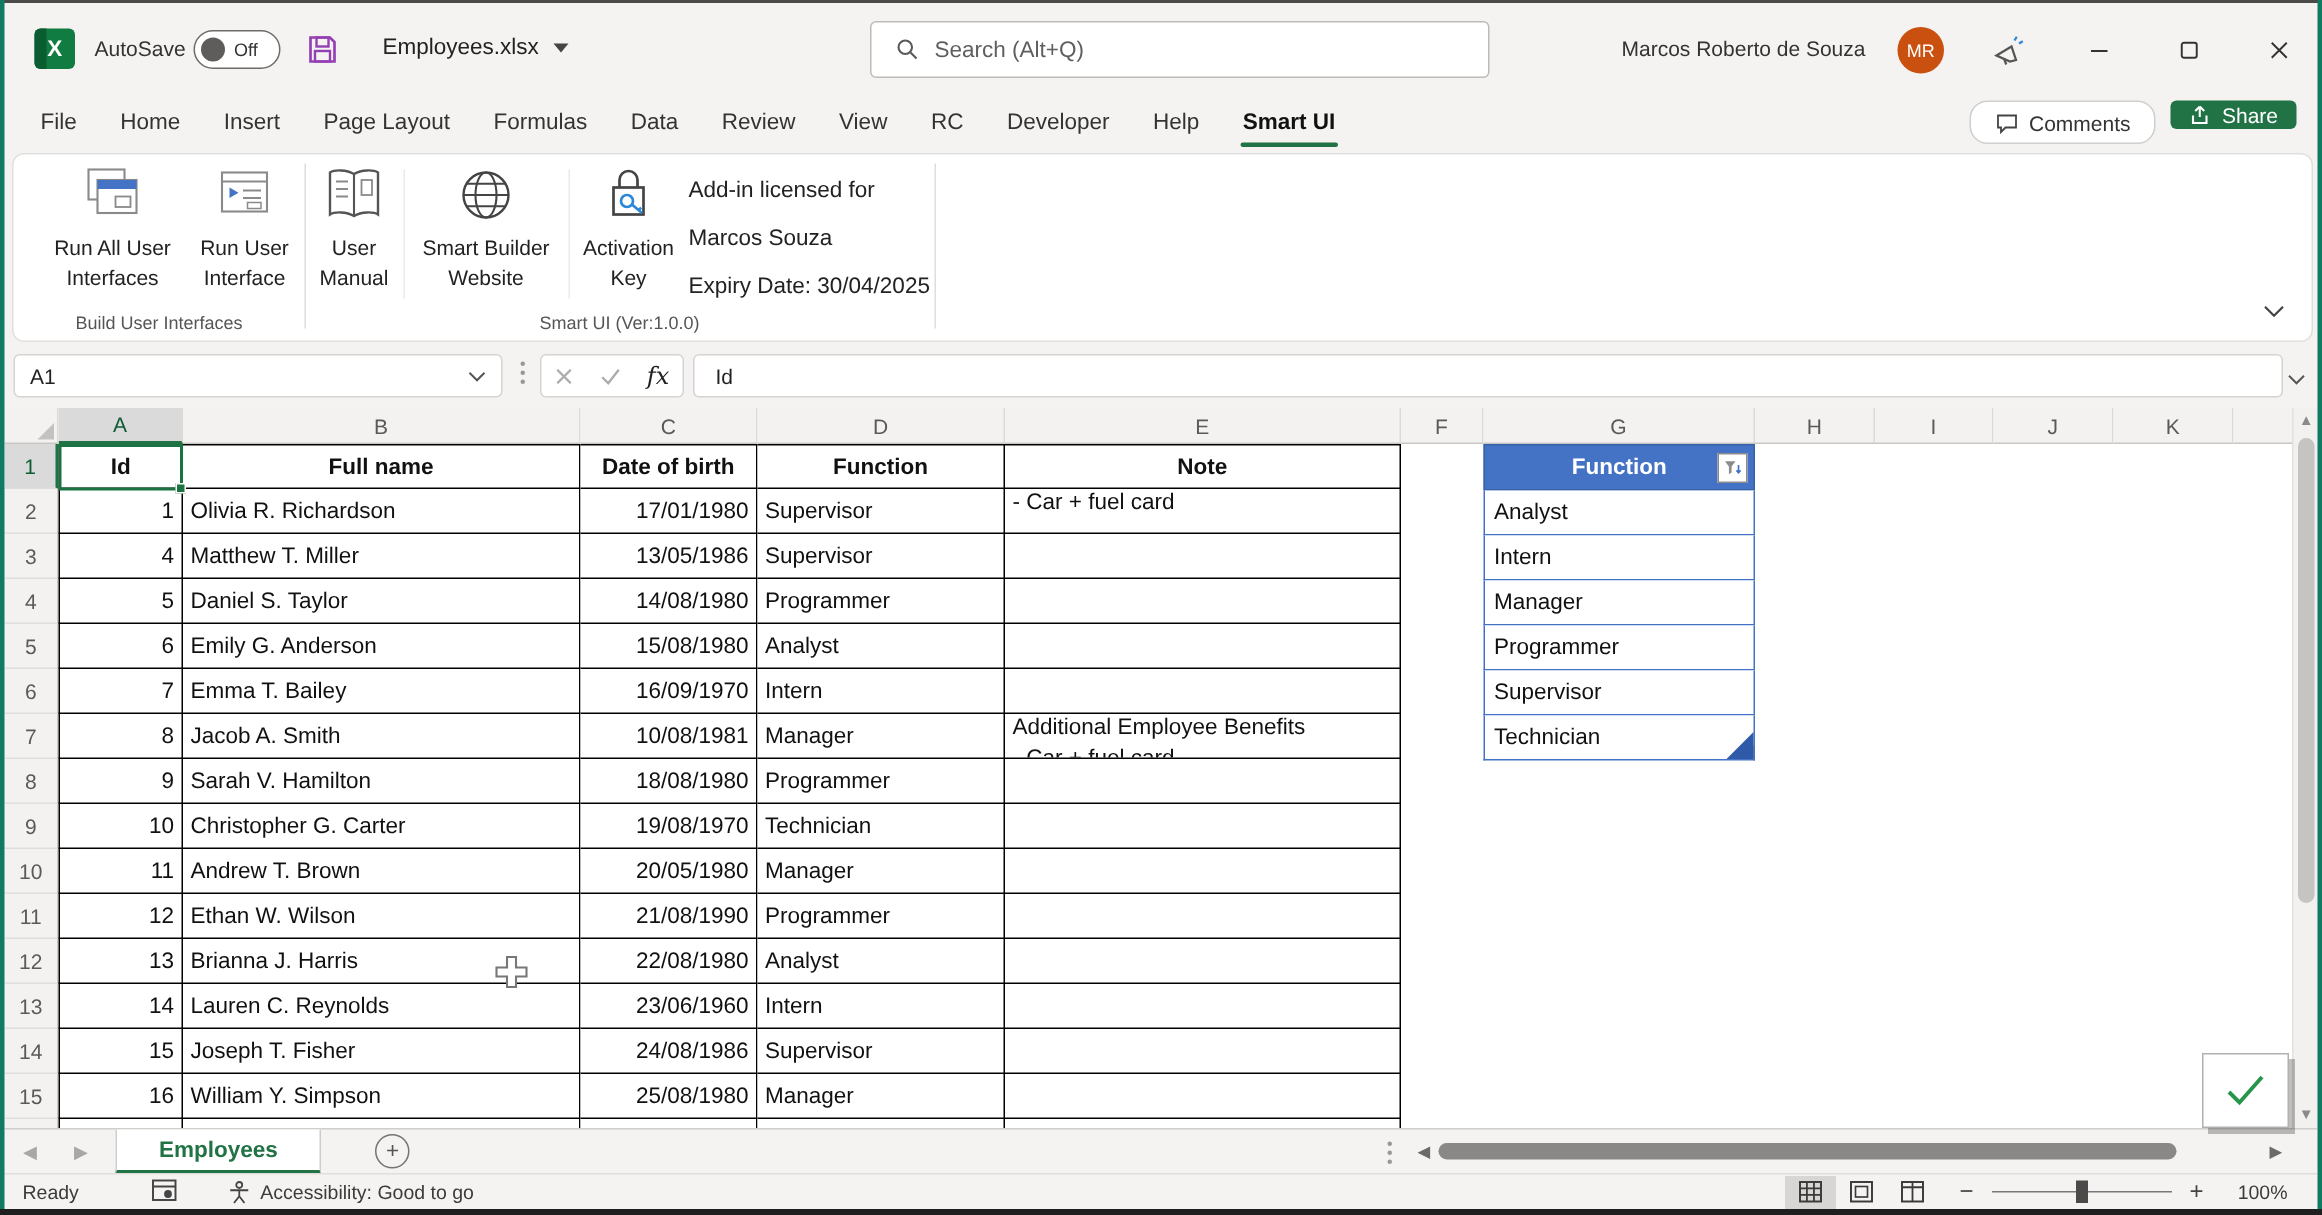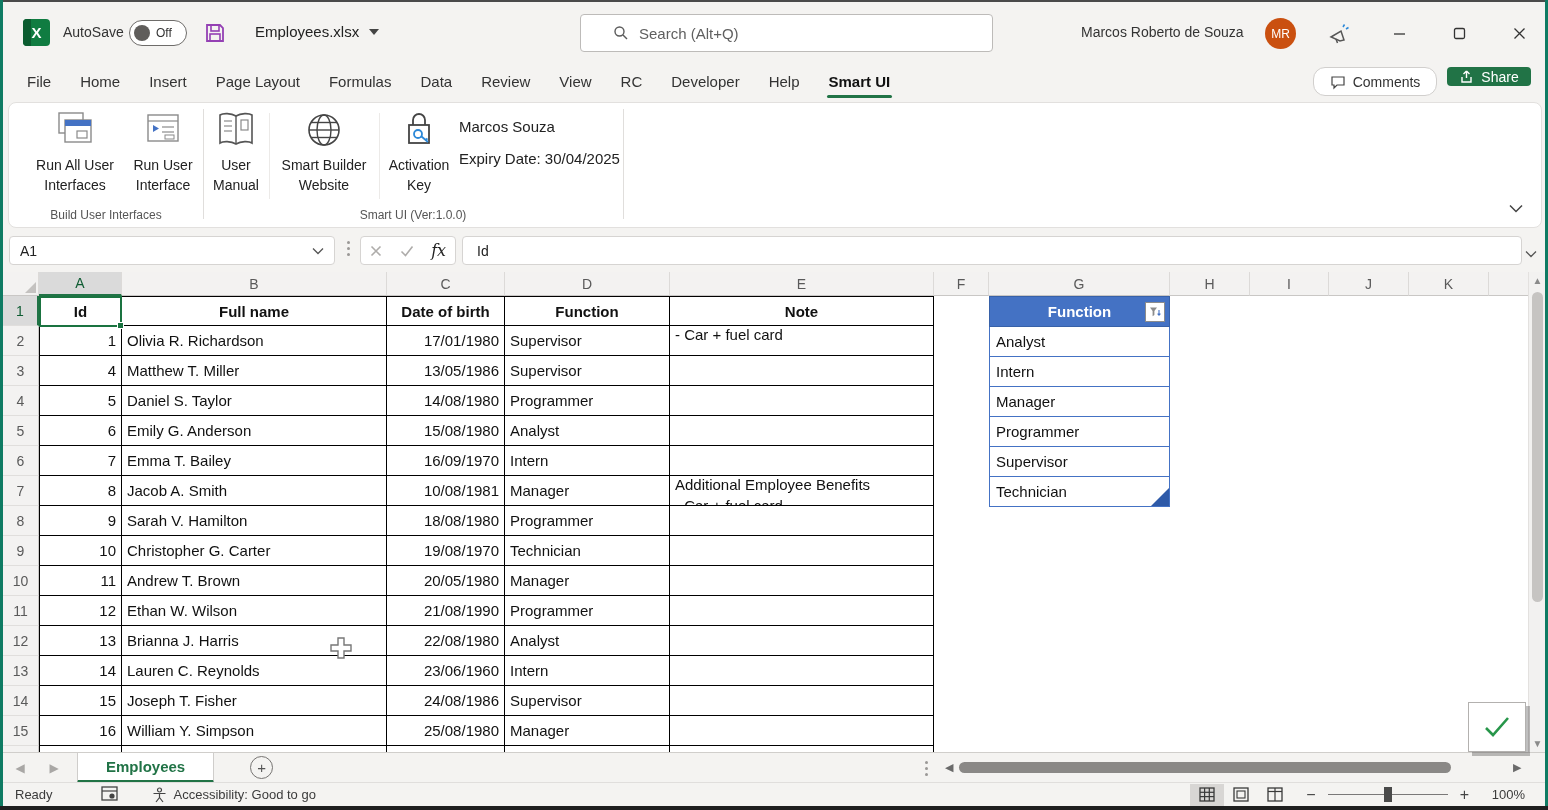--- a/index.html
+++ b/index.html
@@ -21,21 +21,21 @@
   #app-logo span{ position:relative; }
   #autosave-label { left:60px; top:22px; font-size:14px; color:#333; }
   #autosave-toggle { left:126px; top:18px; width:58px; height:26px; border:1px solid #6e6c6a; border-radius:13px;
                      background:#fff; display:flex; align-items:center; }
   #autosave-knob { width:16px; height:16px; border-radius:50%; background:#5f5d5b; margin-left:4px; }
   #autosave-state { font-size:12px; color:#333; margin-left:6px; }
   #save-btn { left:200px; top:19px; width:24px; height:24px; }
   #doc-title { left:252px; top:21px; font-size:15px; color:#222; display:flex; align-items:center; gap:10px; }
   #doc-caret { width:0; height:0; border-left:5px solid transparent; border-right:5px solid transparent; border-top:6px solid #444; }
   #search-box { left:577px; top:12px; width:413px; height:38px; background:#fff; border:1px solid #bdbbb9; border-radius:4px;
-                display:flex; align-items:center; padding-left:32px; gap:10px; }
+                display:flex; align-items:center; padding-left:16px; gap:10px; }
   #search-text { font-size:15px; color:#5f5f5f; }
   #user-name { left:1078px; top:22px; font-size:14px; color:#333; }
   #avatar { left:1262px; top:16px; width:31px; height:31px; border-radius:50%; background:#ca5010; color:#fff;
             font-size:12px; display:flex; align-items:center; justify-content:center; }
   #whatsnew-btn { left:1322px; top:18px; width:28px; height:28px; display:flex; align-items:center; justify-content:center; }
   .winbtn { top:12px; width:40px; height:38px; display:flex; align-items:center; justify-content:center; }
   #btn-min { left:1376px; } #btn-max { left:1436px; } #btn-close { left:1496px; }
 
   
   #tabrow { left:3px; top:62px; width:1542px; height:38px; background:#f4f3f1; display:flex; align-items:center;
@@ -294,20 +294,21 @@
     <div class="rbtn" id="btn-key">
       <svg width="40" height="38" viewBox="0 0 40 38">
         <path d="M14 14 v-5 a6 6 0 0 1 12 0 v5" fill="none" stroke="#444" stroke-width="1.8"></path>
         <rect x="10" y="14" width="20" height="18" fill="#fff" stroke="#444" stroke-width="1.8"></rect>
         <circle cx="19" cy="23" r="4" fill="none" stroke="#2b88d8" stroke-width="1.8"></circle>
         <path d="M22.5 25.5 L29 31 M26 29.5 l2.5 -2" fill="none" stroke="#2b88d8" stroke-width="1.8"></path>
       </svg>
       <div class="lbl">Activation Key</div>
     </div>
     <div id="license">
+      <div>Add-in licensed for</div>
       <div>Marcos Souza</div>
       <div>Expiry Date: 30/04/2025</div>
     </div>
     <div class="vdiv" style="left:614px"></div>
     <div class="grp-label" id="grp1-label">Build User Interfaces</div>
     <div class="grp-label" id="grp2-label">Smart UI (Ver:1.0.0)</div>
     <div id="ribbon-collapse">
       <svg width="14" height="9" viewBox="0 0 14 9">
           <polyline points="1,1.5 7,7.5 13,1.5" fill="none" stroke="#444" stroke-width="1.5"></polyline>
         </svg>

